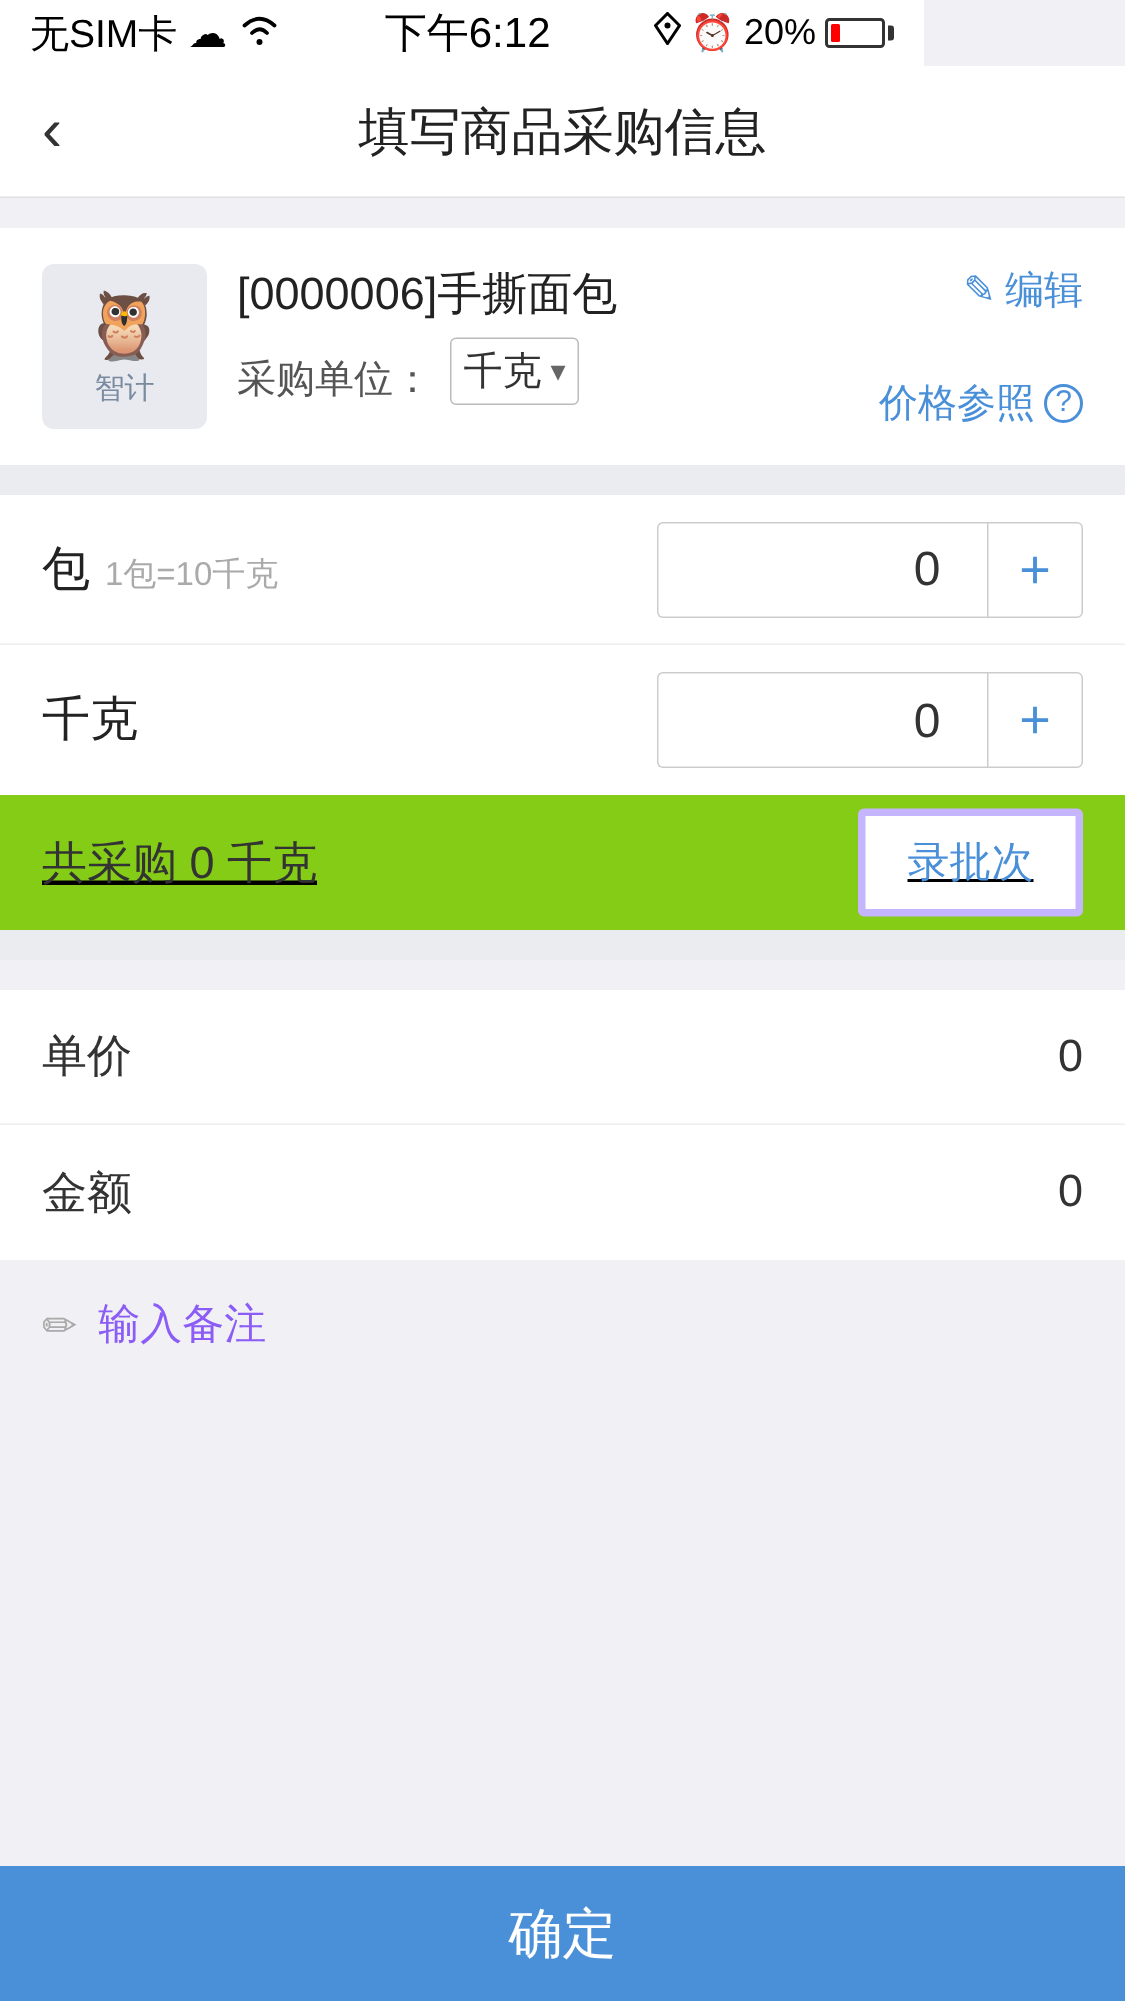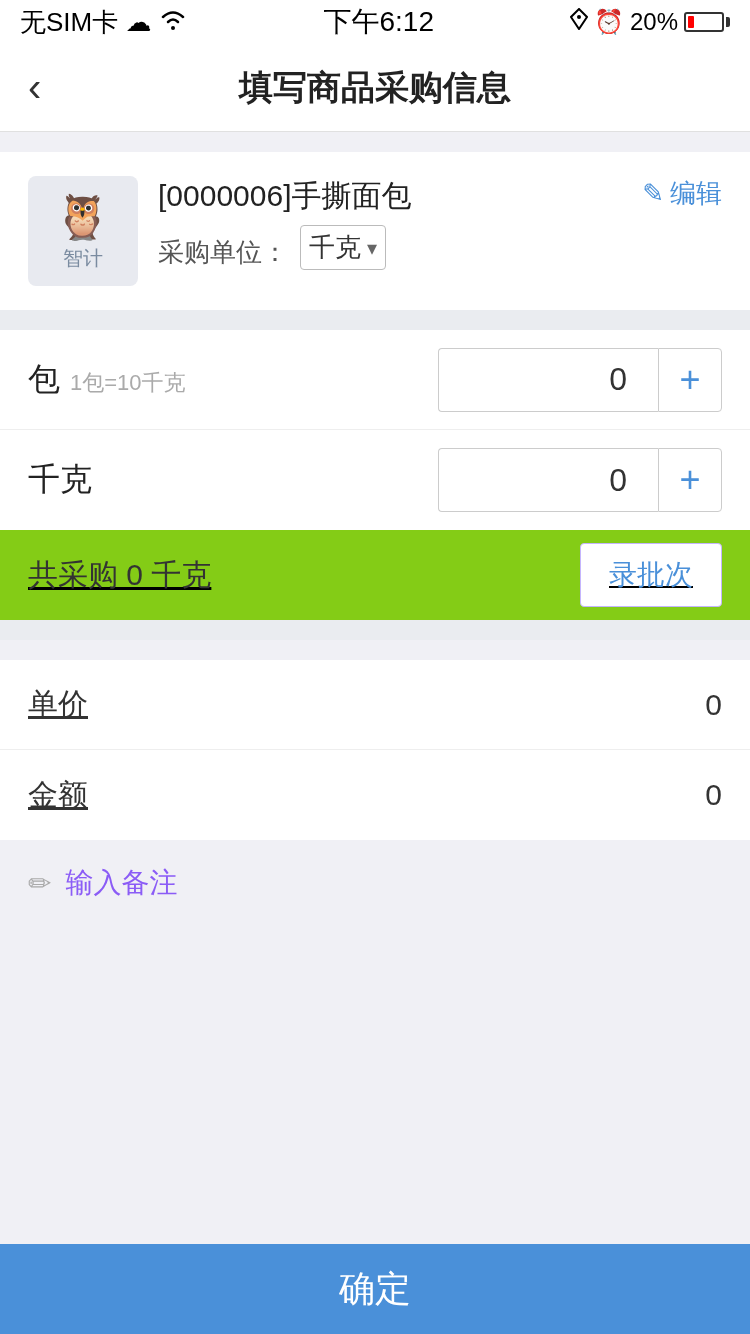--- a/index.html
+++ b/index.html
@@ -8,21 +8,21 @@
       width: 750px;
       min-height: 1334px;
       font-family: -apple-system, "PingFang SC", "Helvetica Neue", Arial, sans-serif;
       background: #f0f0f5;
       position: relative;
       overflow-x: hidden;
     }
 
     
     .status-bar {
-      width: 750px;
+      width: 616px;
       height: 44px;
       background: #fff;
       display: flex;
       align-items: center;
       justify-content: space-between;
       padding: 0 20px;
       font-size: 28px;
     }
     .status-left {
       font-size: 26px;
@@ -84,21 +84,21 @@
     }
     .nav-back {
       position: absolute;
       left: 28px;
       font-size: 40px;
       color: #333;
       cursor: pointer;
     }
     .nav-title {
       font-size: 34px;
-      font-weight: 700;
+      font-weight: 400;
       color: #222;
     }
 
     
     .product-card {
       background: #fff;
       margin-top: 20px;
       padding: 24px 28px;
       display: flex;
       align-items: flex-start;
@@ -267,21 +267,21 @@
       padding: 0 28px;
       height: 90px;
       margin-top: 0;
       text-decoration: underline;
     }
     .summary-text {
       font-size: 30px;
       color: #333;
     }
     .batch-btn {
-      border: 1px solid #c4b5fd;
+      border: 5px solid #c4b5fd;
       border-radius: 4px;
       padding: 12px 28px;
       font-size: 28px;
       color: #4a90d9;
       background: #fff;
       cursor: pointer;
     }
 
     
     .price-section {
@@ -295,21 +295,20 @@
       padding: 0 28px;
       height: 90px;
       border-bottom: 1px solid #eee;
     }
     .price-row:last-child {
       border-bottom: none;
     }
     .price-label {
       font-size: 30px;
       color: #333;
-      text-decoration: underline;
     }
     .price-value {
       font-size: 30px;
       color: #333;
     }
 
     
     .notes-section {
       background: #f0f0f5;
       padding: 24px 28px;
@@ -406,20 +405,24 @@
       <div class="unit-dropdown">
         <span>千克</span>
         <span class="unit-dropdown-arrow">▾</span>
       </div>
     </div>
   </div>
   <div class="product-edit">
     <span>✎</span>
     <span>编辑</span>
   </div>
+  <div class="price-ref">
+    <span>价格参照</span>
+    <span class="price-ref-help">?</span>
+  </div>
 </div>
 
 <div class="section-divider"></div>
 
 <div class="input-section">
 
   <div class="input-row">
     <div class="input-label">
       <span>包</span>
       <span class="input-label-sub">1包=10千克</span>

